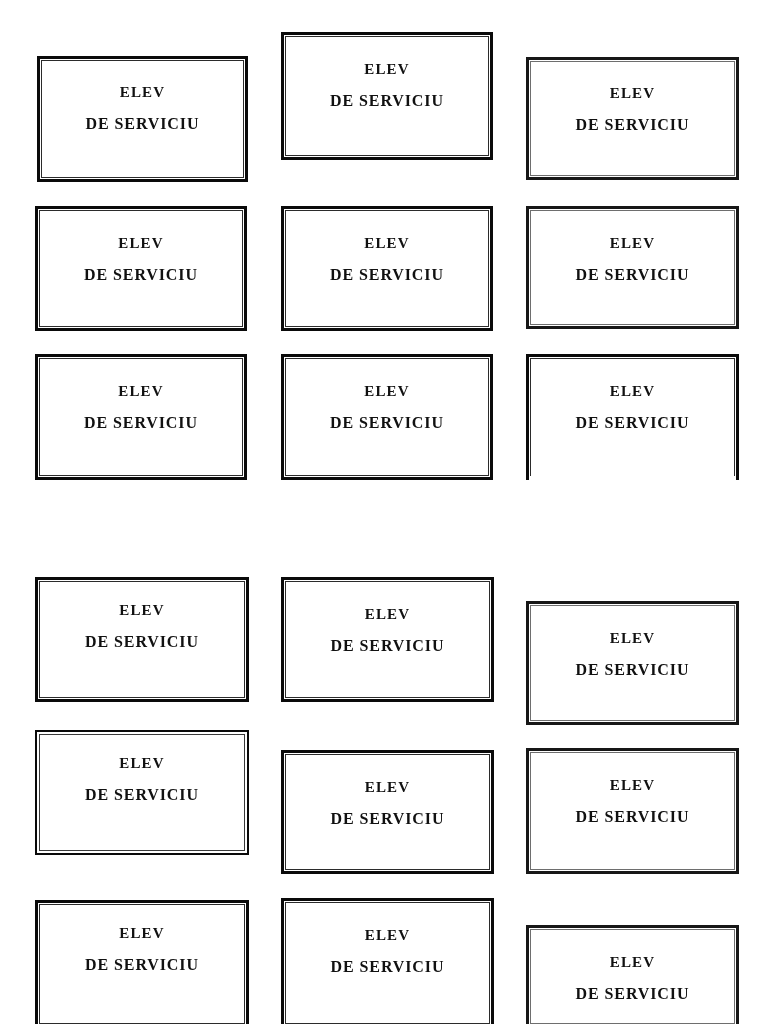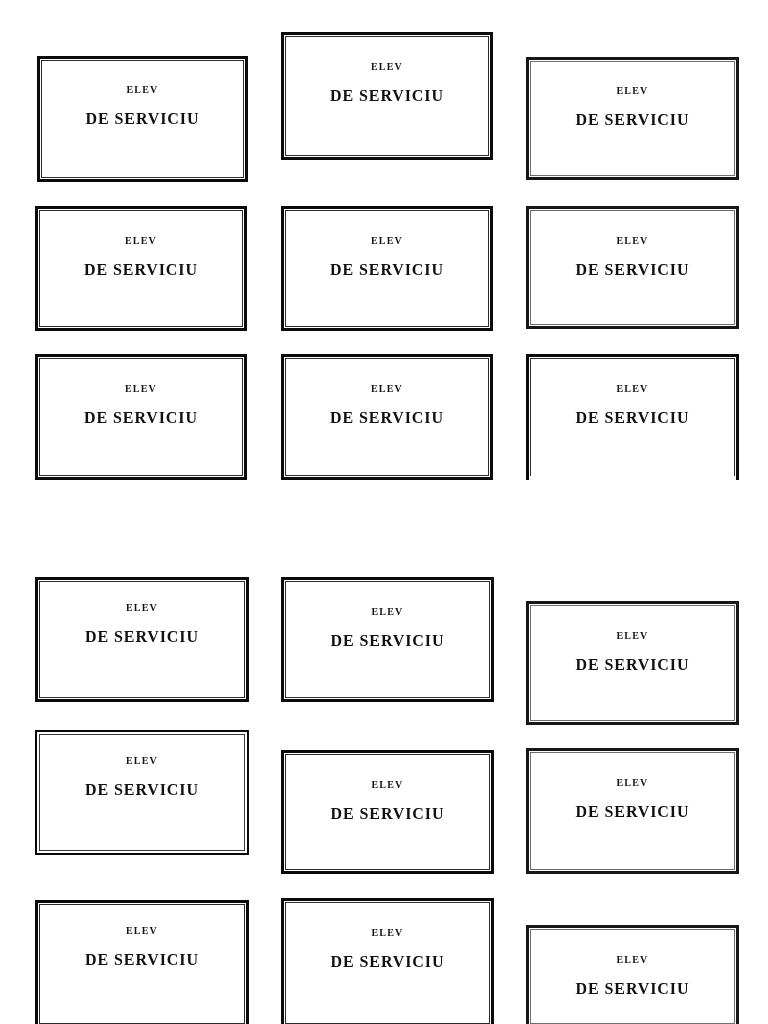--- a/index.html
+++ b/index.html
@@ -78,21 +78,21 @@
     text-align: center;
     color: #111111;
     font-weight: bold;
     font-family: "Liberation Serif", "DejaVu Serif", serif;
     letter-spacing: 0.5px;
     line-height: 1.0;
     -webkit-font-smoothing: none;
   }
   .card .label .line1 {
     display: block;
-    font-size: 10px;
+    font-size: 15px;
     letter-spacing: 1.2px;
   }
   .card .label .line2 {
     display: block;
     font-size: 16px;
     letter-spacing: 0.9px;
     margin-top: 16px;
   }
 </style>
 </head>

